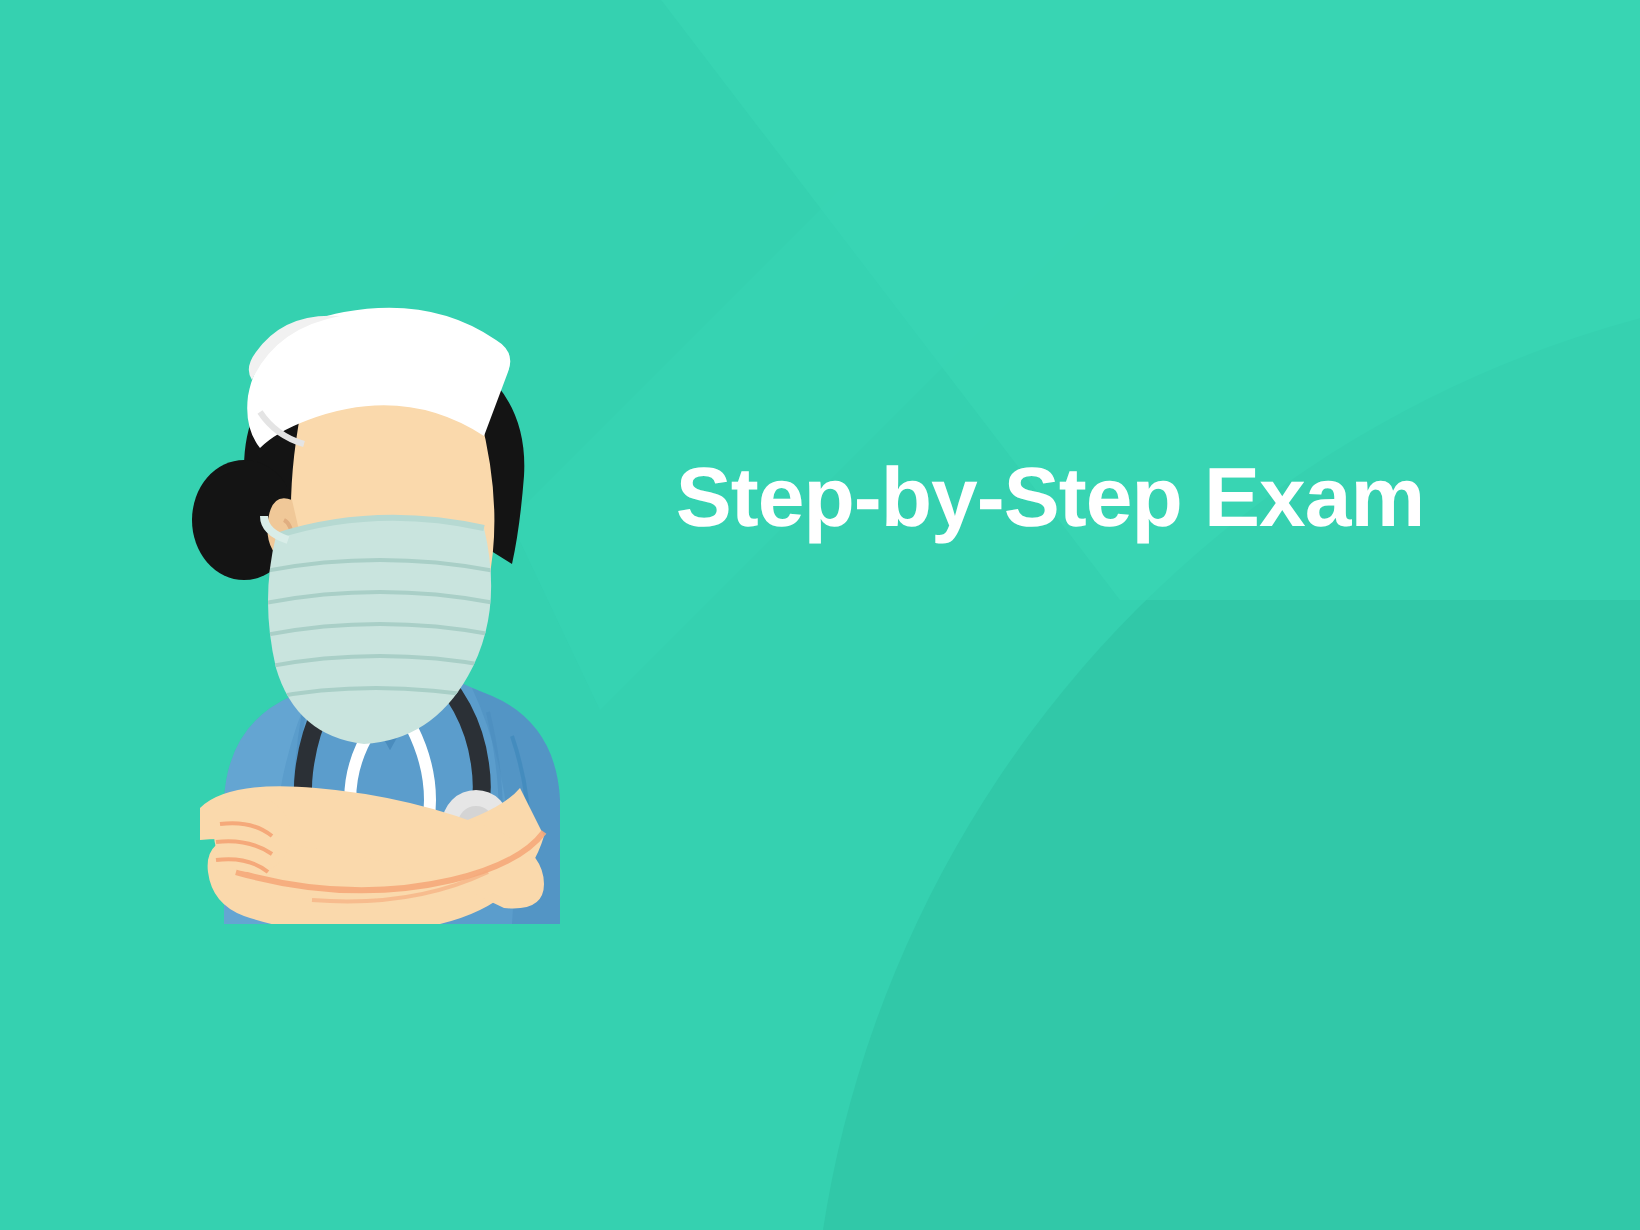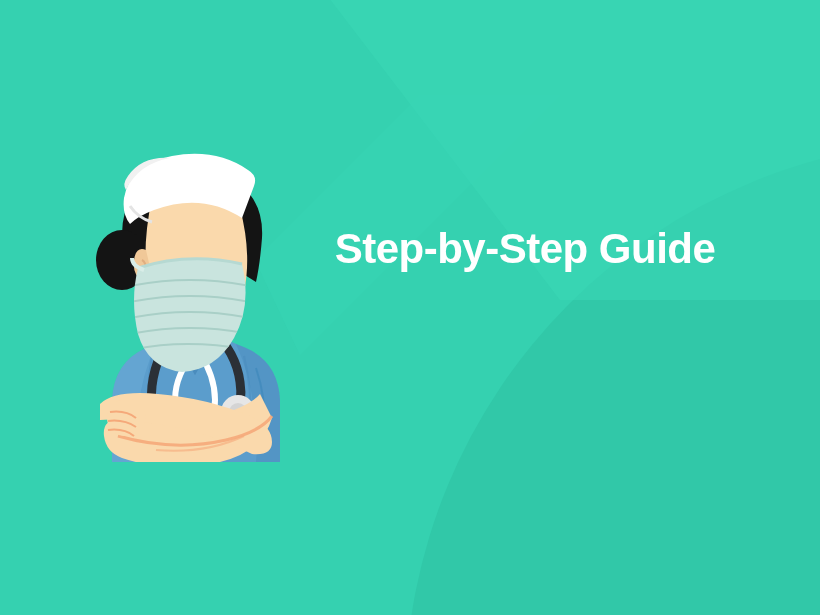--- a/index.html
+++ b/index.html
@@ -142,16 +142,16 @@
         <path d="M70 200 q56 -12 120 0" fill="none" stroke="#A9CFC7" stroke-width="2"></path>
       </g>
 
       <path d="M78 118 q50 -16 104 -4" fill="none" stroke="#B6D9D2" stroke-width="3"></path>
 
       <path d="M84 120 q-12 -4 -12 -12" fill="none" stroke="#D9EDE8" stroke-width="4"></path>
     </g>
   </svg>
 
   <div id="title-block">
-    <span class="line">Step-by-Step Guide</span>
+    <span class="line">Step-by-Step Exam</span>
   </div>
 
 </div>
 
 </body></html>

